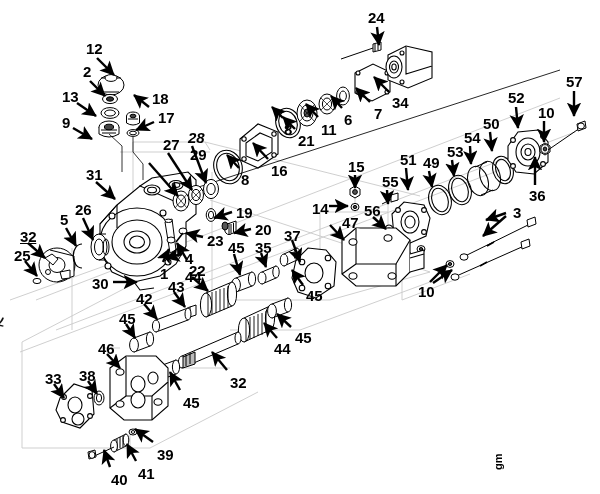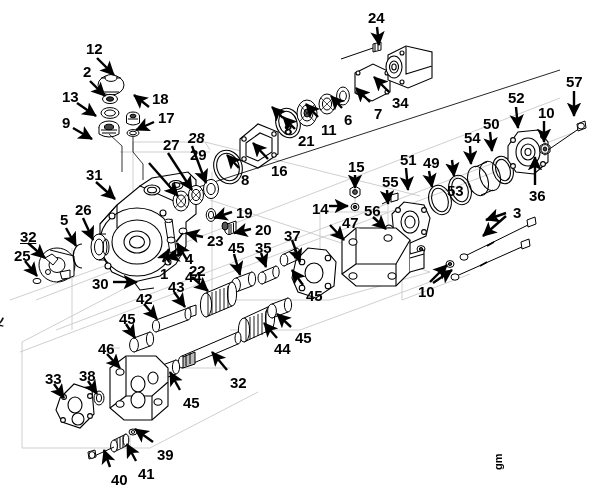--- a/index.html
+++ b/index.html
@@ -592,21 +592,21 @@
       <div class="callout" style="left: 62px; top: 115px;">9</div>
       <div class="callout" style="left: 374px; top: 106px;">7</div>
       <div class="callout" style="left: 483px; top: 116px;">50</div>
       <div class="callout" style="left: 344px; top: 112px;">6</div>
       <div class="callout" style="left: 321px; top: 122px;">11</div>
       <div class="callout" style="left: 464px; top: 130px;">54</div>
       <div class="callout" style="left: 298px; top: 133px;">21</div>
       <div class="callout" style="left: 188px; top: 130px; font-style: italic;">28</div>
       <div class="callout" style="left: 163px; top: 137px;">27</div>
       <div class="callout" style="left: 142px; top: 147px; margin-left: 48px;">29</div>
-      <div class="callout" style="left: 447px; top: 144px; margin-top: 39px;">53</div>
+      <div class="callout" style="left: 447px; top: 144px;">53</div>
       <div class="callout" style="left: 423px; top: 155px;">49</div>
       <div class="callout" style="left: 400px; top: 152px;">51</div>
       <div class="callout" style="left: 284px; top: 122px;">8</div>
       <div class="callout" style="left: 271px; top: 163px;">16</div>
       <div class="callout" style="left: 241px; top: 172px;">8</div>
       <div class="callout" style="left: 348px; top: 159px;">15</div>
       <div class="callout" style="left: 529px; top: 188px;">36</div>
       <div class="callout" style="left: 382px; top: 174px;">55</div>
       <div class="callout" style="left: 86px; top: 167px;">31</div>
       <div class="callout" style="left: 312px; top: 201px;">14</div>

